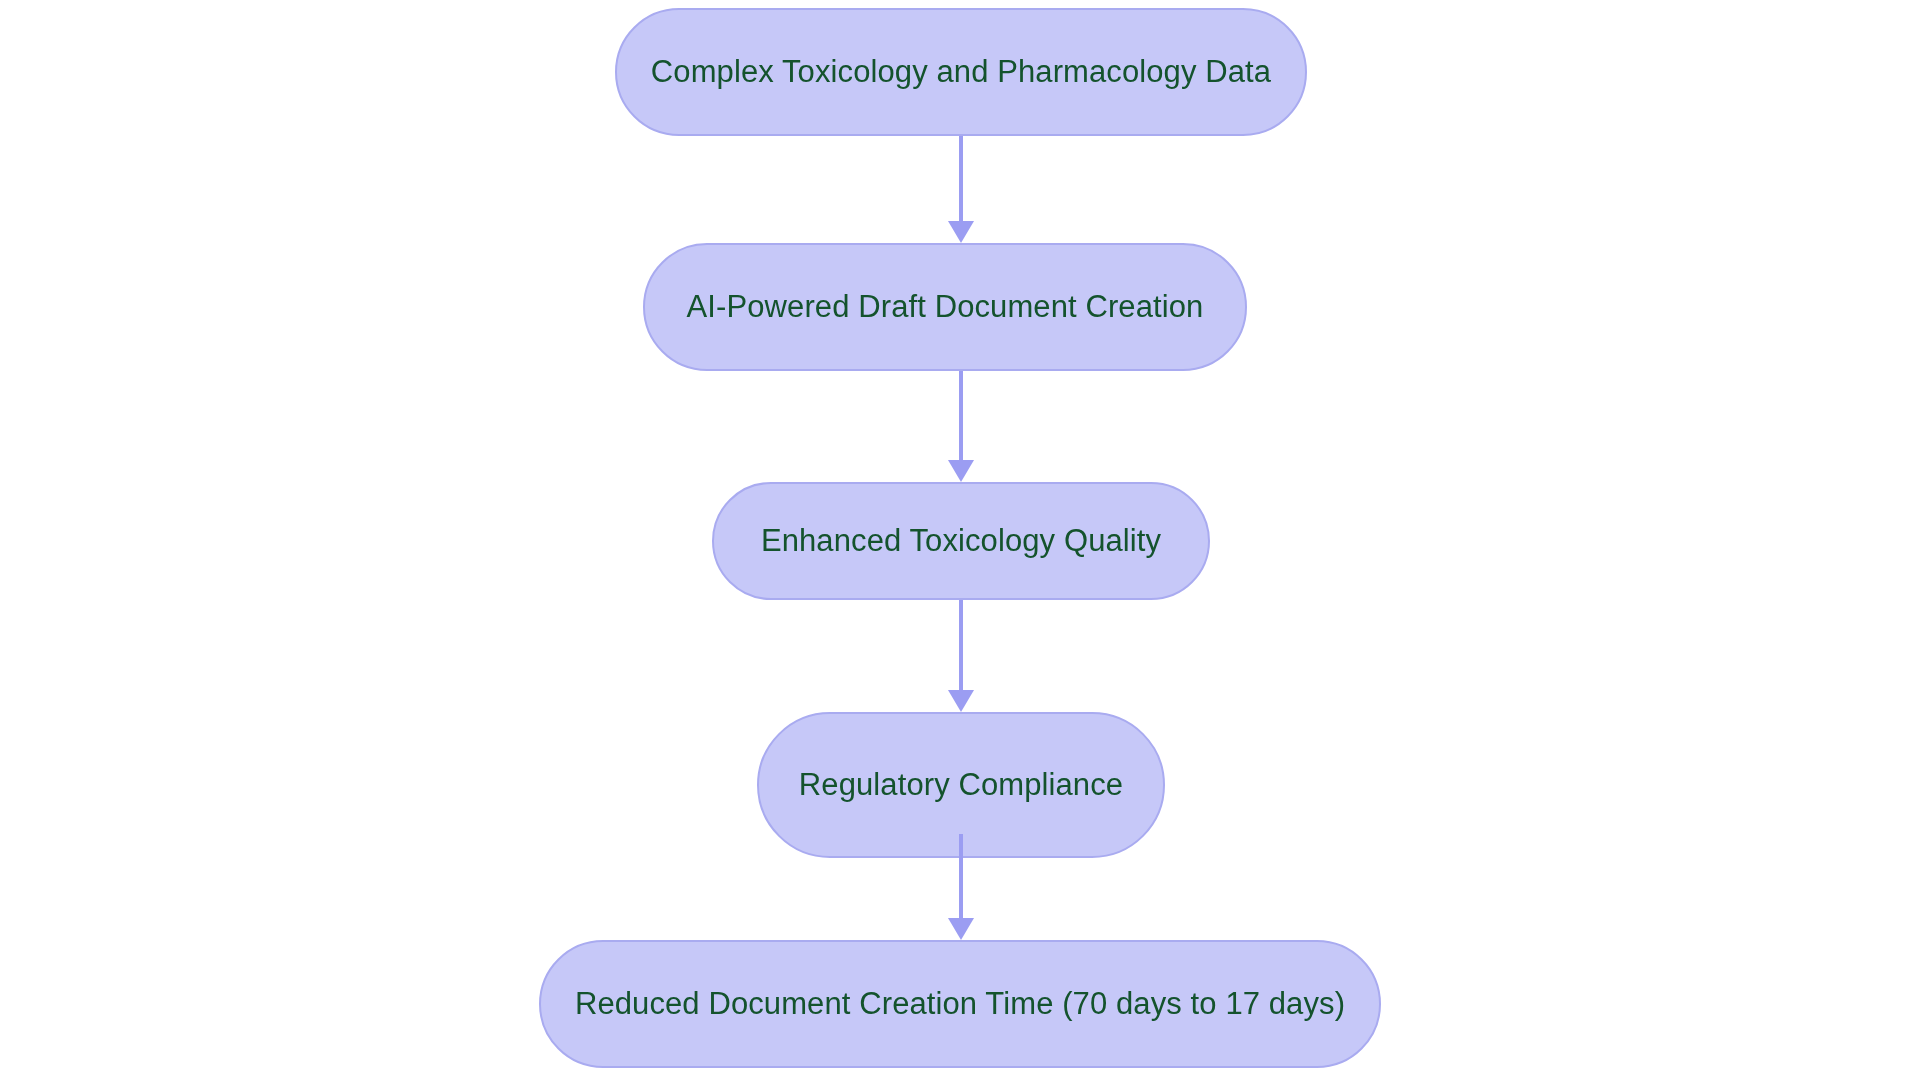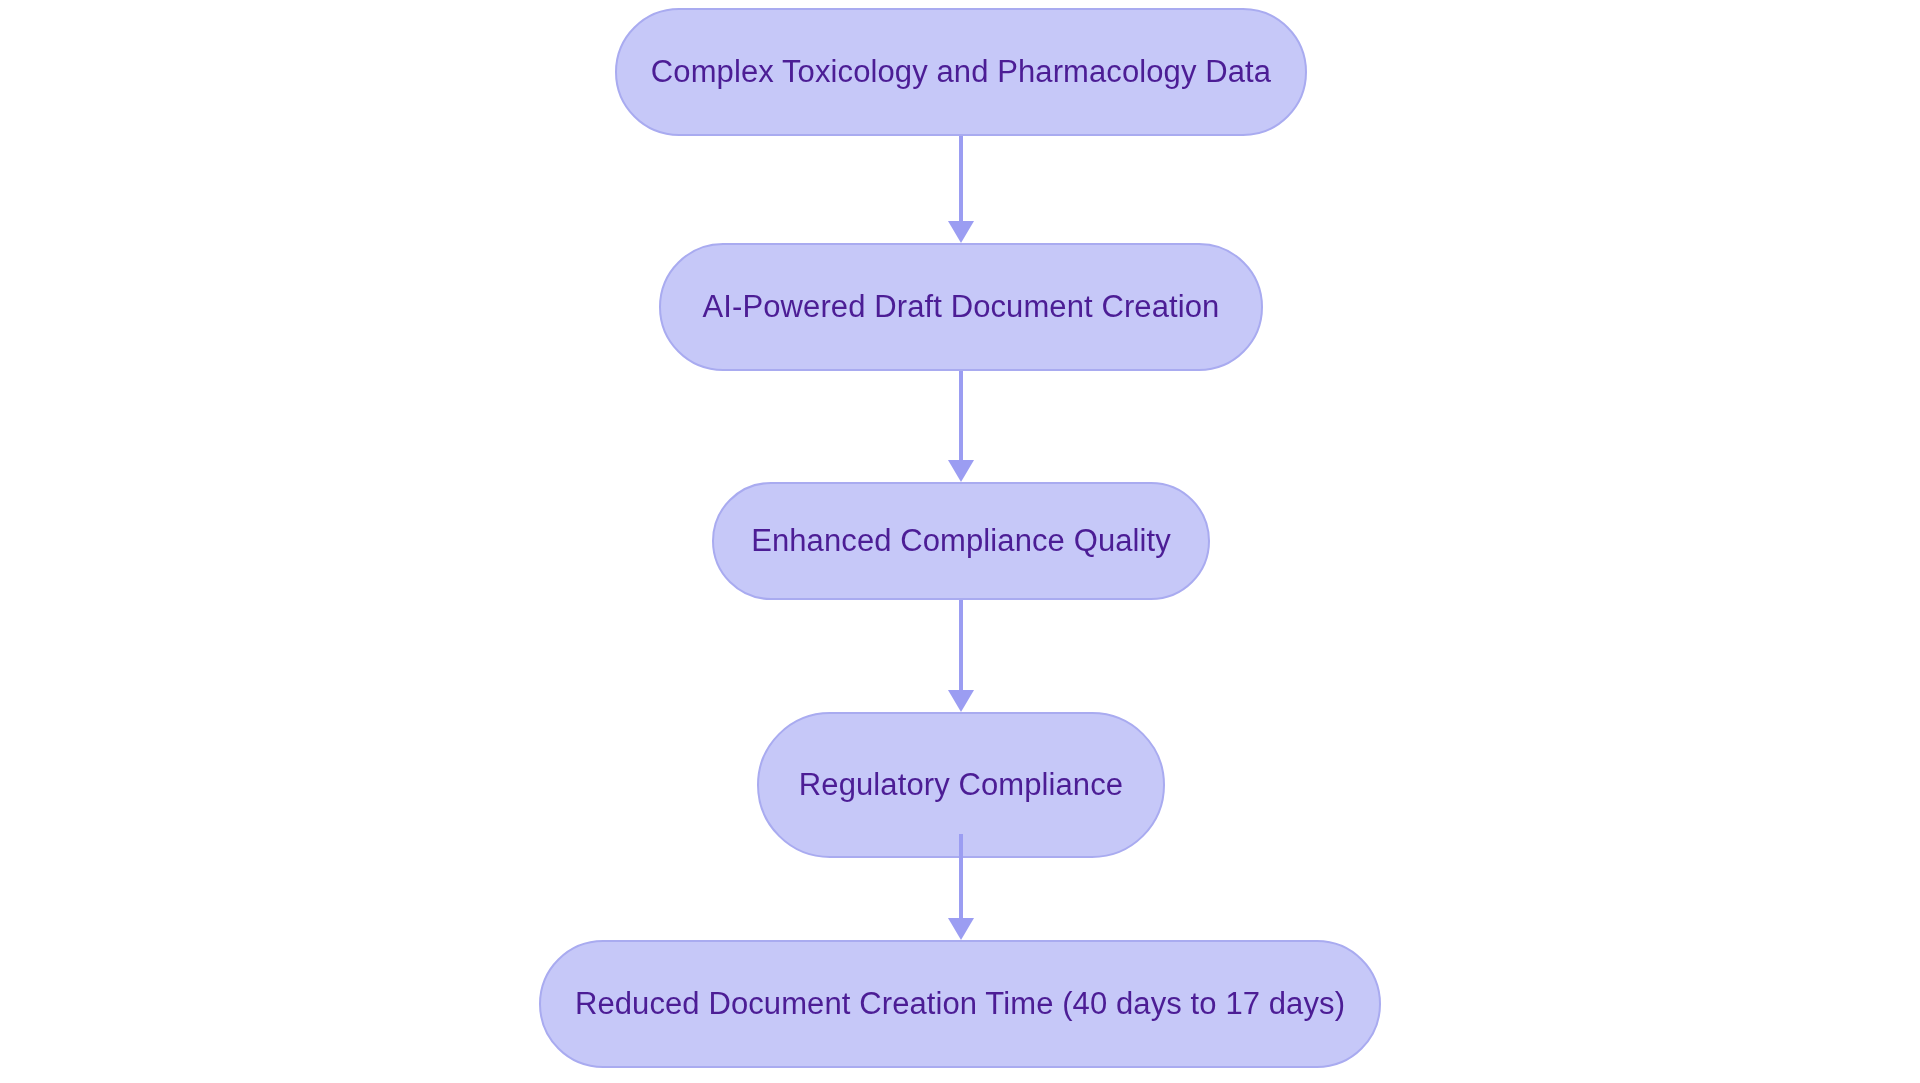--- a/index.html
+++ b/index.html
@@ -23,37 +23,37 @@
 
   .flow-node {
     position: absolute;
     box-sizing: border-box;
     display: flex;
     align-items: center;
     justify-content: center;
     background: #c6c8f8;
     border: 2px solid #a9abf0;
     border-radius: 999px;
-    color: #4c1d95;
+    color: #14532d;
     font-family: "Liberation Sans", sans-serif;
     font-weight: 400;
     letter-spacing: 0.1px;
     white-space: nowrap;
     user-select: none;
   }
 
   .flow-node .node-label {
     display: block;
     line-height: 1;
     padding-bottom: 2px;
   }
 
   
   .node-1 { left: 615px;  top: 8px;    width: 692px; height: 128px; font-size: 31px; }
-  .node-2 { left: 659px;  top: 243px;  width: 604px; height: 128px; font-size: 31px; }
+  .node-2 { left: 643px;  top: 243px;  width: 604px; height: 128px; font-size: 31px; }
   .node-3 { left: 712px;  top: 482px;  width: 498px; height: 118px; font-size: 31px; }
   .node-4 { left: 757px;  top: 712px;  width: 408px; height: 146px; font-size: 31px; }
   .node-5 { left: 539px;  top: 940px;  width: 842px; height: 128px; font-size: 31px; }
 
   
   .connector {
     position: absolute;
     left: 948px;
     width: 26px;
   }
@@ -107,34 +107,34 @@
   <div class="flow-node node-2">
     <span class="node-label">AI-Powered Draft Document Creation</span>
   </div>
 
   <div class="connector conn-2">
     <div class="conn-stem"></div>
     <div class="conn-head"></div>
   </div>
 
   <div class="flow-node node-3">
-    <span class="node-label">Enhanced Compliance Quality</span>
+    <span class="node-label">Enhanced Toxicology Quality</span>
   </div>
 
   <div class="connector conn-3">
     <div class="conn-stem"></div>
     <div class="conn-head"></div>
   </div>
 
   <div class="flow-node node-4">
     <span class="node-label">Regulatory Compliance</span>
   </div>
 
   <div class="connector conn-4">
     <div class="conn-stem"></div>
     <div class="conn-head"></div>
   </div>
 
   <div class="flow-node node-5">
-    <span class="node-label">Reduced Document Creation Time (40 days to 17 days)</span>
+    <span class="node-label">Reduced Document Creation Time (70 days to 17 days)</span>
   </div>
 
 </div>
 
 </body></html>

